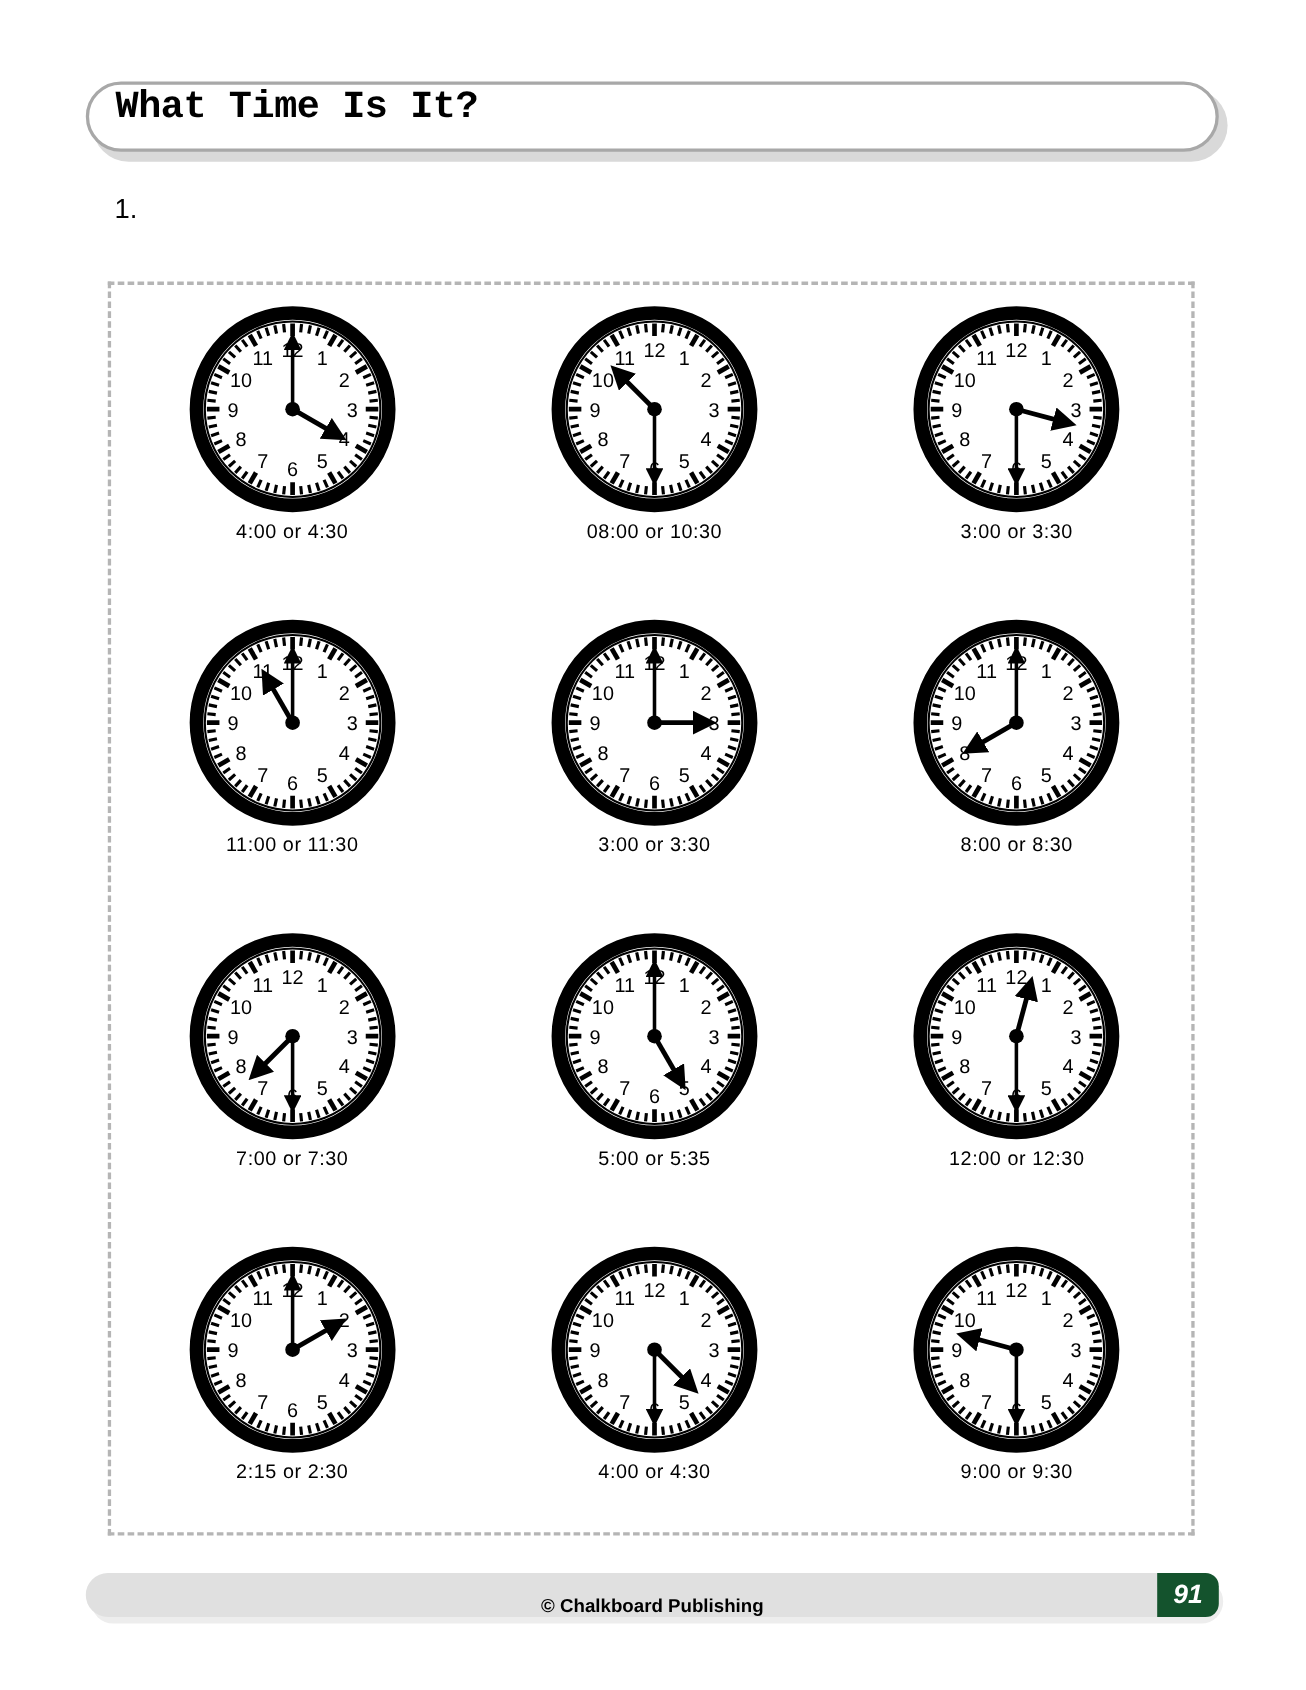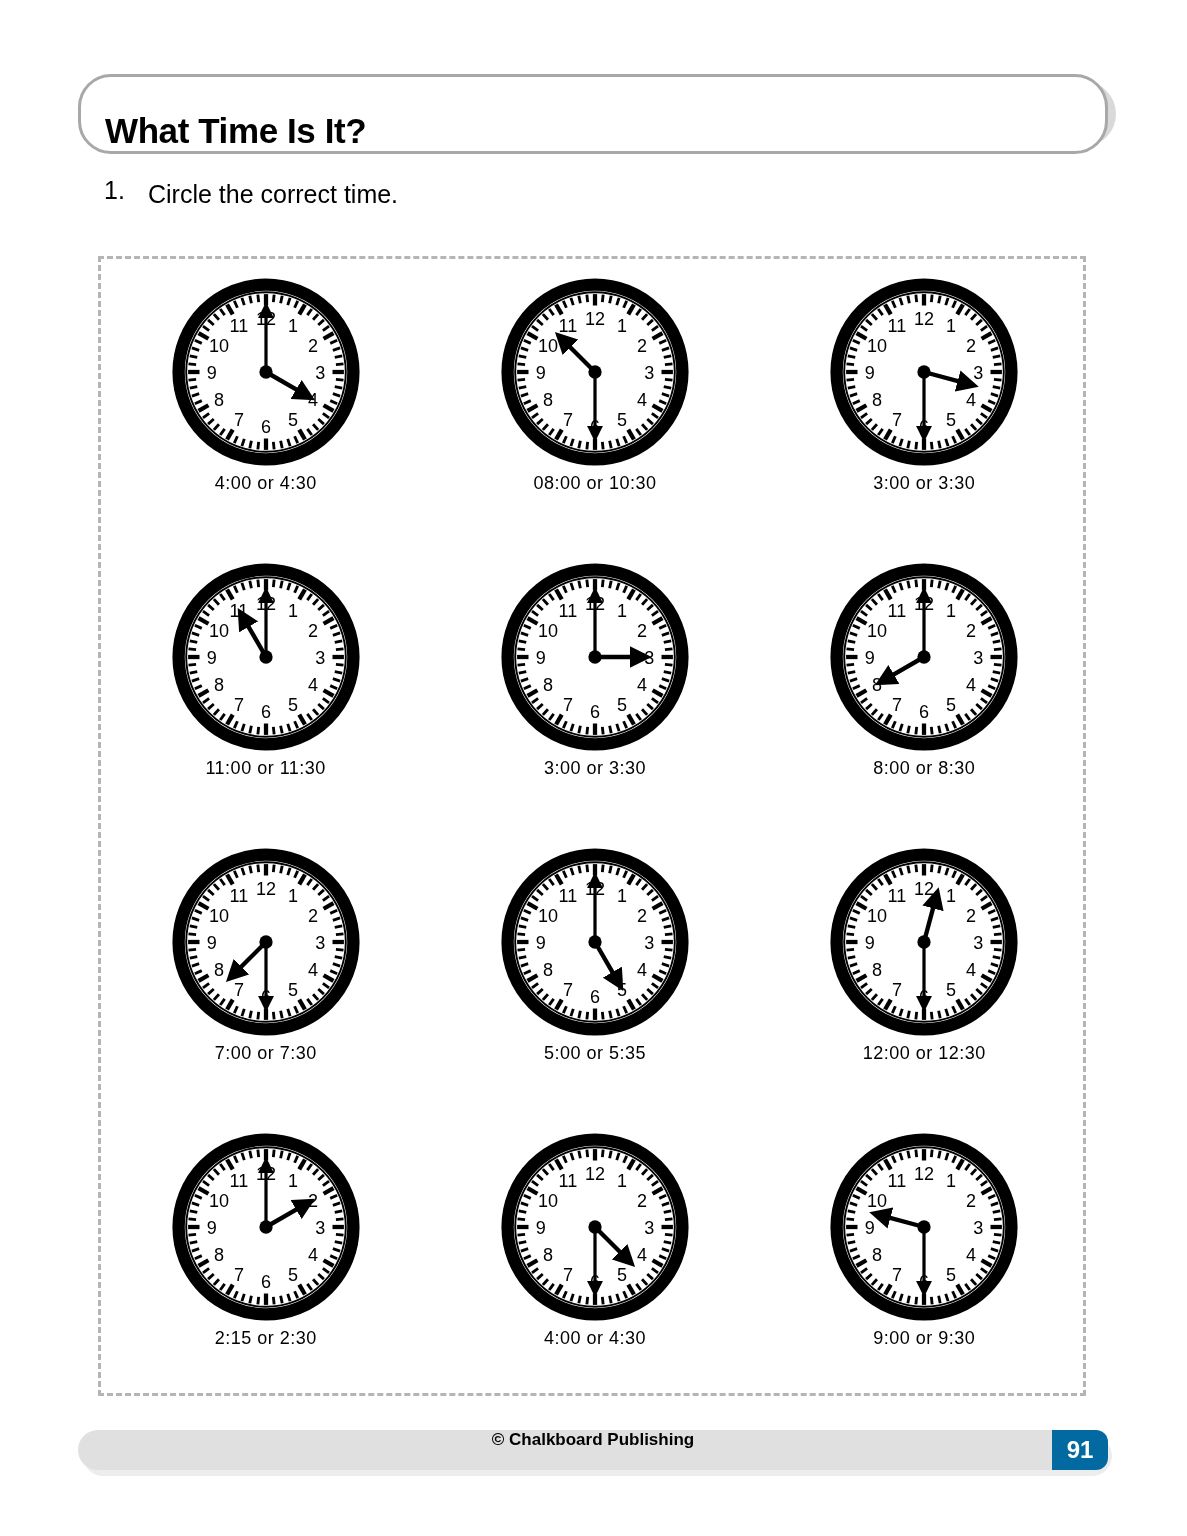--- a/index.html
+++ b/index.html
@@ -31,27 +31,28 @@
     width: 1032px;
     height: 66px;
     background: #d9d9d9;
     border-radius: 33px;
   }
   .title-box {
     position: absolute;
     left: 0;
     top: 0;
     width: 1030px;
-    height: 80px;
+    height: 64px;
     box-sizing: border-box;
     background: #ffffff;
     border: 3px solid #a8a8a8;
     border-radius: 33px;
     display: flex;
-    align-items: flex-end;
+    align-items: flex-start;
+    font-family: Liberation Mono, monospace;
   }
   .title-text {
     font-size: 35px;
     font-weight: bold;
     letter-spacing: -0.4px;
     padding-left: 24px;
     color: #000000;
     white-space: nowrap;
   }
 
@@ -137,39 +138,40 @@
   }
   .footer-bar {
     position: absolute;
     left: 0;
     top: 0;
     width: 1030px;
     height: 40px;
     background: #e0e0e0;
     border-radius: 21px;
     display: flex;
-    align-items: flex-start;
+    align-items: flex-end;
     justify-content: center;
   }
   .footer-text {
     font-size: 17px;
     font-weight: bold;
     color: #000000;
   }
   .page-badge {
     position: absolute;
     right: 0;
     top: 0;
     width: 56px;
     height: 40px;
-    background: #0369a1;
+    background: #14532d;
     border-radius: 0 12px 12px 0;
     display: flex;
     align-items: center;
     justify-content: center;
+    font-style: italic;
   }
   .page-num {
     color: #ffffff;
     font-size: 24px;
     font-weight: bold;
   }
 </style>
 </head>
 <body>
 
@@ -177,21 +179,20 @@
   <div class="title-shadow"></div>
   <div class="title-box">
     <div class="title-text">What Time Is It?</div>
   </div>
 </div>
 
 <div class="instructions">
   <div class="instr-row">
     <div class="instr-num">1.</div>
     <div class="instr-lines">
-      <div class="instr-line-1">Circle the correct time.</div>
     </div>
   </div>
 </div>
 
 <div class="work-area">
   <div class="clock-grid" id="clock-grid">
       <div class="clock-cell">
         <svg viewBox="0 0 200 200" class="clock-face">
           <circle cx="100" cy="100" r="92" fill="none" stroke="#000000" stroke-width="13"></circle>
           <circle cx="100" cy="100" r="84" fill="#ffffff" stroke="#000000" stroke-width="2"></circle>

